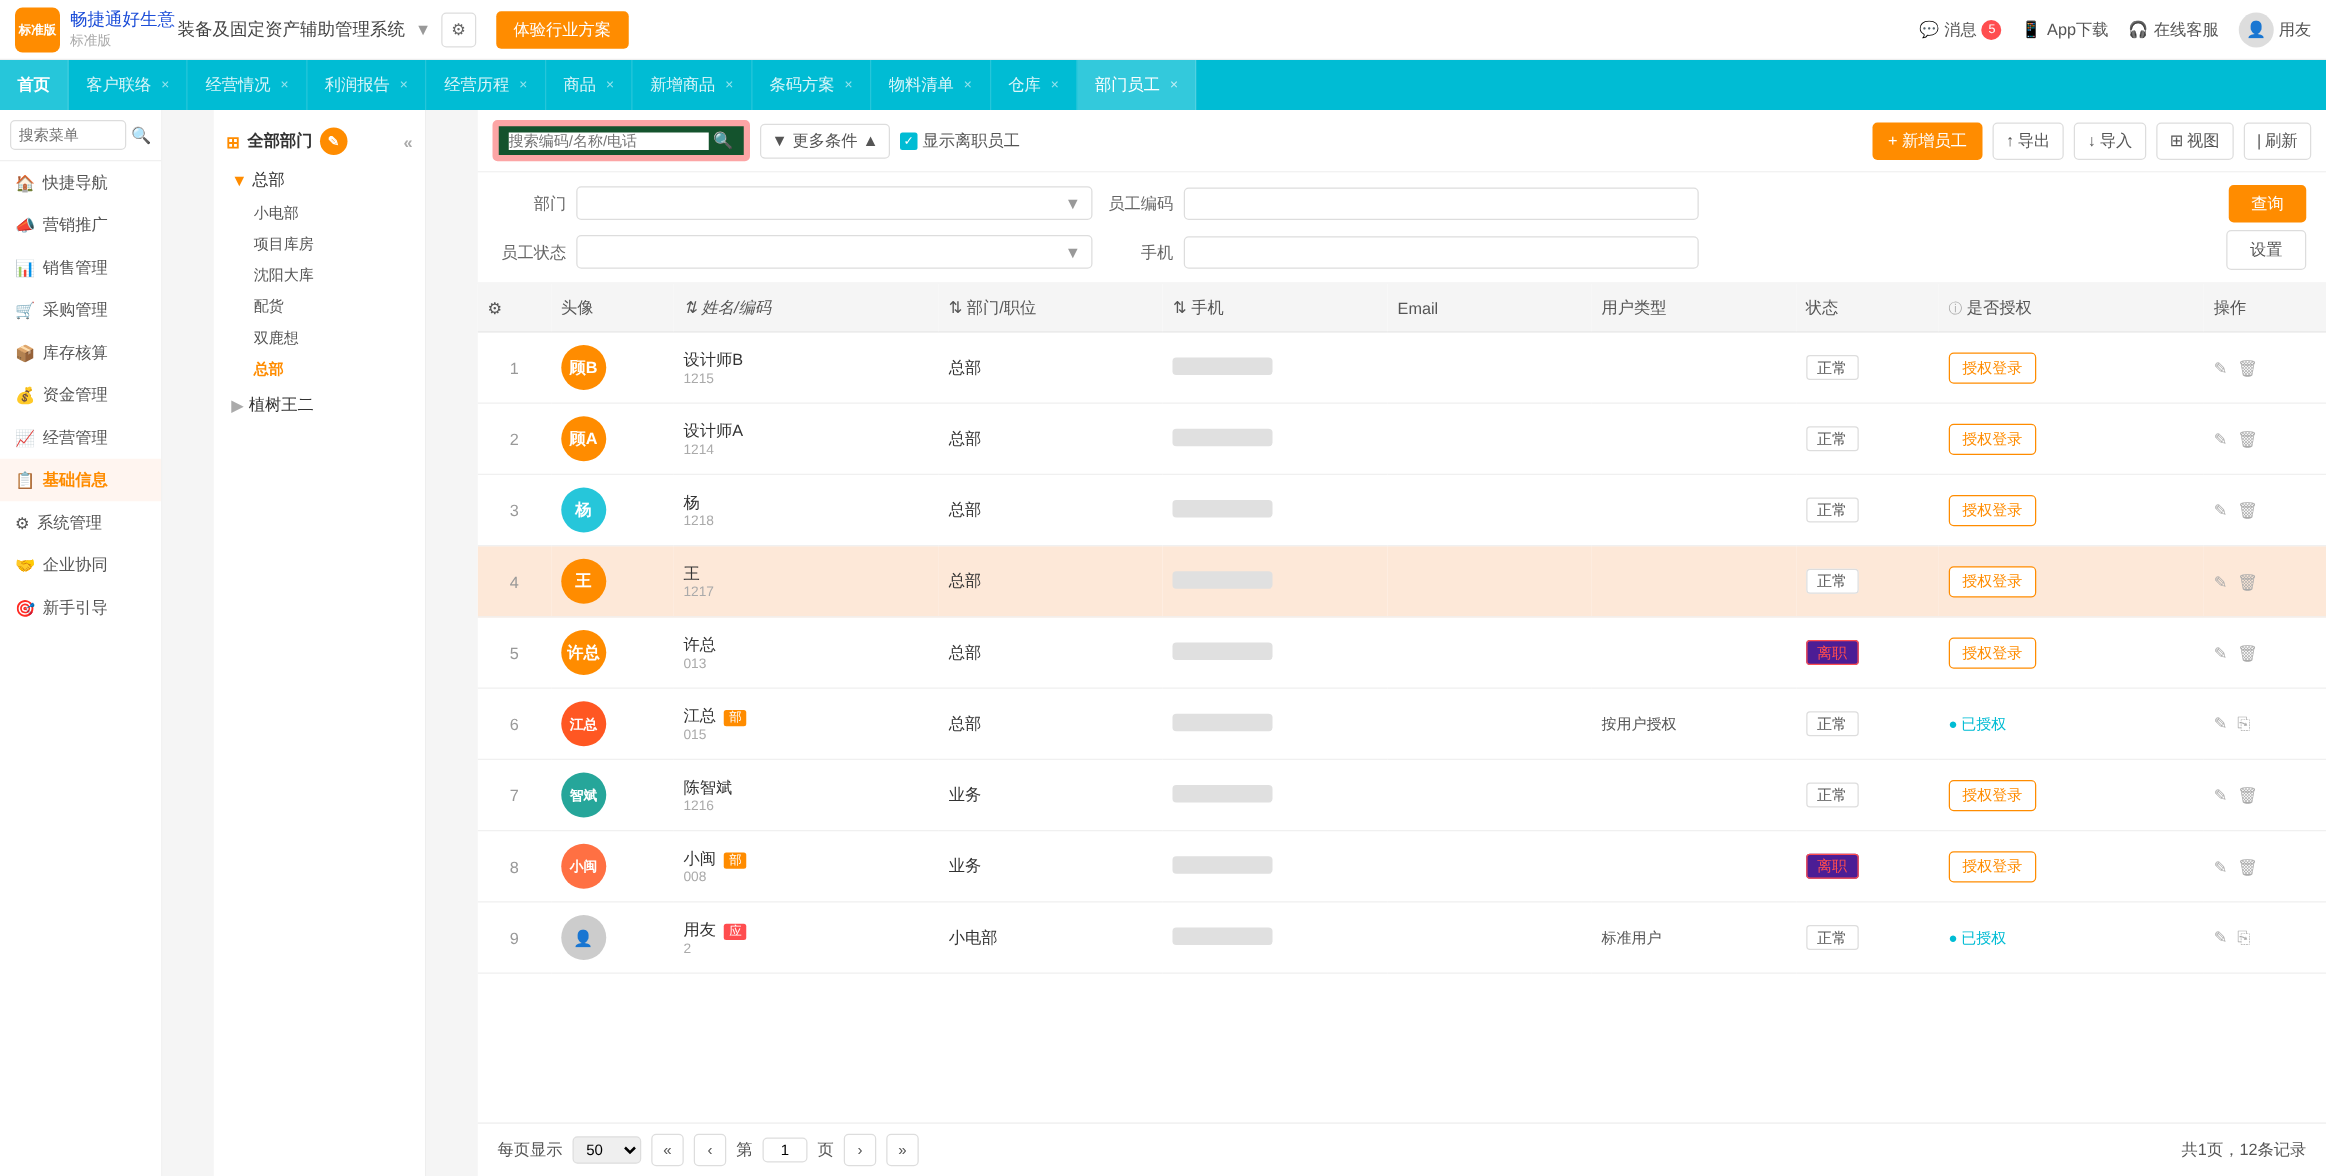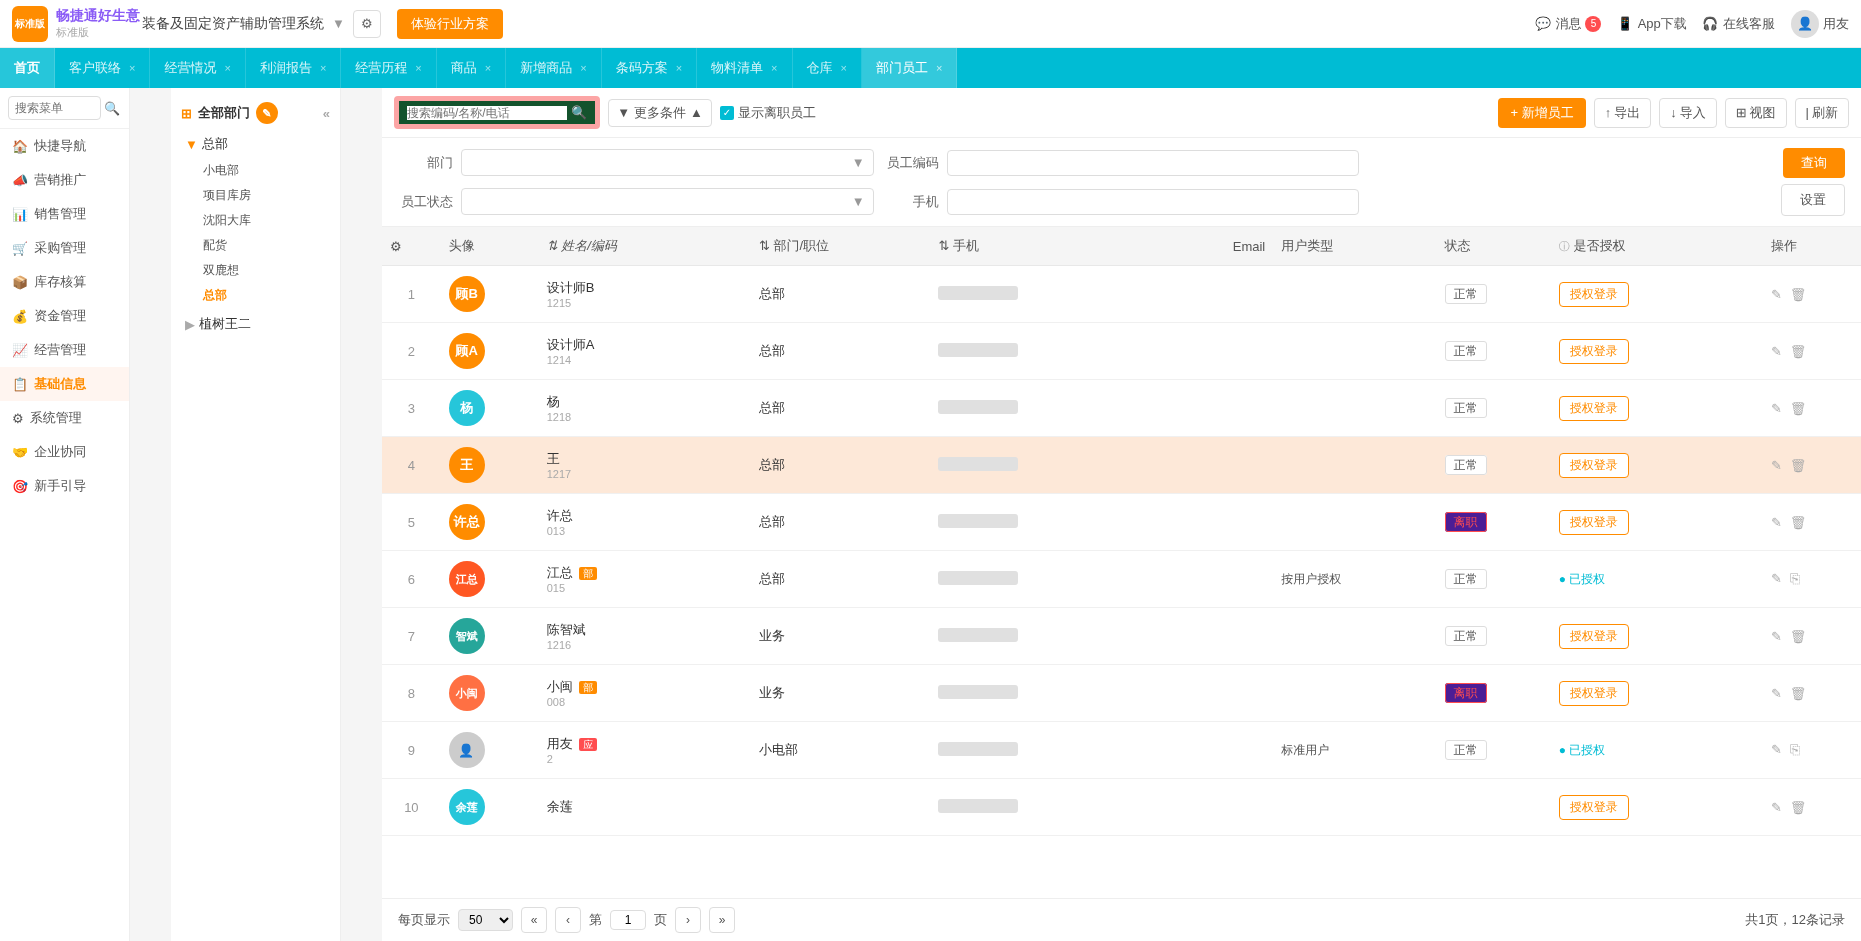--- a/index.html
+++ b/index.html
@@ -109,21 +109,21 @@
   </style>
 </head>
 <body>
 
 <div class="top-bar">
   <div class="logo-area">
     <div class="logo-icon">
       <span style="font-size:10px;">标准版</span>
     </div>
     <div>
-      <div style="font-size:14px;font-weight:bold;color:#8b5cf6;">畅捷通好生意</div>
+      <div style="font-size:14px;font-weight:normal;color:#1d4ed8;">畅捷通好生意</div>
       <div style="font-size:11px;color:#aaa;">标准版</div>
     </div>
   </div>
   <div class="system-title">
     <span class="system-title-text">装备及固定资产辅助管理系统</span>
     <span class="title-arrow">▼</span>
     <div class="gear-btn">⚙</div>
     <button class="experience-btn">体验行业方案</button>
   </div>
   <div class="top-right">
@@ -315,21 +315,21 @@
 
     <div class="table-container">
       <table>
         <thead>
           <tr>
             <th style="width:36px;">⚙</th>
             <th style="width:60px;">头像</th>
             <th style="width:130px;font-style:italic;">⇅ 姓名/编码</th>
             <th style="width:110px;">⇅ 部门/职位</th>
             <th style="width:110px;">⇅ 手机</th>
-            <th style="width:100px;text-align:right;">Email</th>
+            <th style="width:100px;">Email</th>
             <th style="width:100px;">用户类型</th>
             <th style="width:70px;">状态</th>
             <th style="width:130px;"><span style="color:#aaa;font-size:11px;">ⓘ</span> 是否授权</th>
             <th style="width:60px;">操作</th>
           </tr>
         </thead>
         <tbody>
 
           <tr>
             <td class="num-col">1</td>
@@ -553,44 +553,20 @@
                 <span class="authorized">已授权</span>
               </td>
             <td>
                 <div class="action-icons">
                   <span class="action-icon">✎</span>
                   <span class="action-icon">⎘</span>
                 </div>
               </td>
           </tr>
 
-          <tr>
-            <td class="num-col">10</td>
-            <td>
-                <div class="avatar-circle" style="background:#26c6da;font-size:11px;">余莲</div>
-              </td>
-            <td>
-                <div class="name-code">
-                  <span class="name-main">余莲</span>
-                  <span class="name-sub"></span>
-                </div>
-              </td>
-            <td></td>
-            <td><span class="phone-blur"></span></td>
-            <td></td>
-            <td></td>
-            <td></td>
-            <td><button class="auth-btn">授权登录</button></td>
-            <td>
-                <div class="action-icons">
-                  <span class="action-icon">✎</span>
-                  <span class="action-icon">🗑</span>
-                </div>
-              </td>
-          </tr>
 
         </tbody>
       </table>
     </div>
 
     <div class="pagination">
       <span>每页显示</span>
       <select class="page-size-select">
         <option>50</option>
         <option>100</option>

